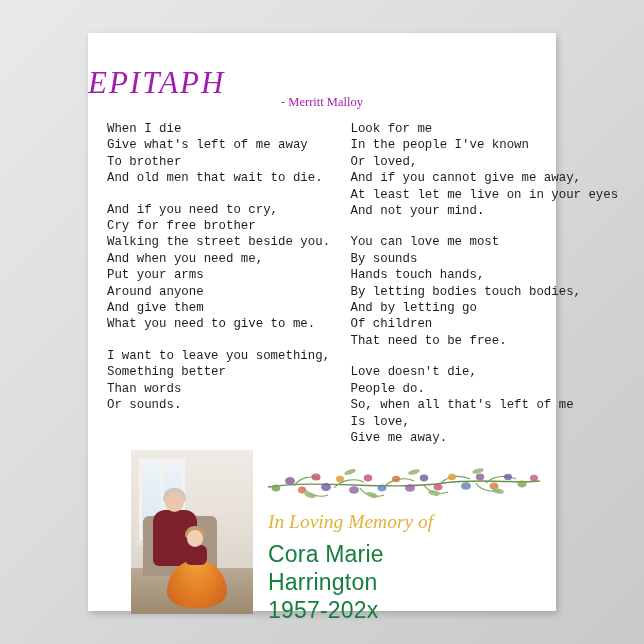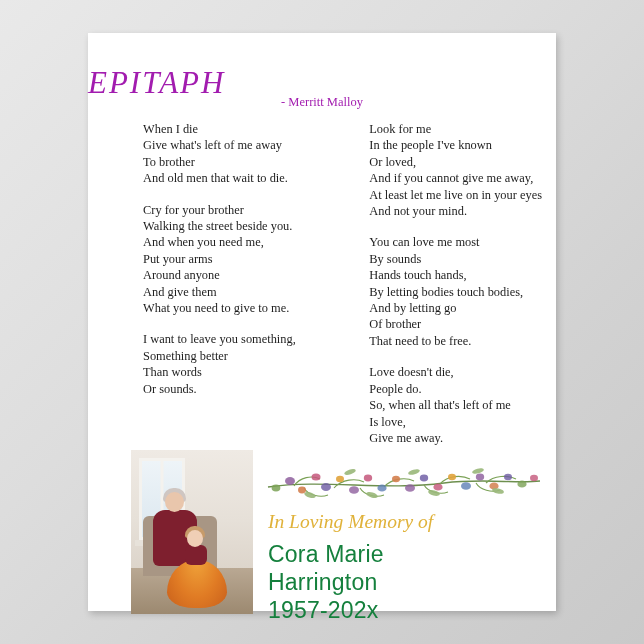--- a/index.html
+++ b/index.html
@@ -70,26 +70,25 @@
     gap: 26px;
   }
   .poem-col {
     width: 50%;
   }
   .stanza {
     margin-bottom: 15px;
   }
   .stanza:last-child { margin-bottom: 0; }
   .line {
-    font-family: Liberation Serif, serif;
+    font-family: Liberation Mono, monospace;
     font-size: 12.4px;
     line-height: 16.4px;
     color: #1d1d1d;
     white-space: pre;
-    margin-left: 36px;
   }
 
   
   .photo {
     position: absolute;
     left: 43px;
     top: 417px;
     width: 122px;
     height: 164px;
     overflow: hidden;
@@ -215,21 +214,22 @@
       <div class="poem">
 
         <div class="poem-col">
           <div class="stanza">
             <div class="line">When I die</div>
             <div class="line">Give what's left of me away</div>
             <div class="line">To brother</div>
             <div class="line">And old men that wait to die.</div>
           </div>
           <div class="stanza">
-            <div class="line">Cry for your brother</div>
+            <div class="line">And if you need to cry,</div>
+            <div class="line">Cry for free brother</div>
             <div class="line">Walking the street beside you.</div>
             <div class="line">And when you need me,</div>
             <div class="line">Put your arms</div>
             <div class="line">Around anyone</div>
             <div class="line">And give them</div>
             <div class="line">What you need to give to me.</div>
           </div>
           <div class="stanza">
             <div class="line">I want to leave you something,</div>
             <div class="line">Something better</div>
@@ -246,21 +246,21 @@
             <div class="line">And if you cannot give me away,</div>
             <div class="line">At least let me live on in your eyes</div>
             <div class="line">And not your mind.</div>
           </div>
           <div class="stanza">
             <div class="line">You can love me most</div>
             <div class="line">By sounds</div>
             <div class="line">Hands touch hands,</div>
             <div class="line">By letting bodies touch bodies,</div>
             <div class="line">And by letting go</div>
-            <div class="line">Of brother</div>
+            <div class="line">Of children</div>
             <div class="line">That need to be free.</div>
           </div>
           <div class="stanza">
             <div class="line">Love doesn't die,</div>
             <div class="line">People do.</div>
             <div class="line">So, when all that's left of me</div>
             <div class="line">Is love,</div>
             <div class="line">Give me away.</div>
           </div>
         </div>

